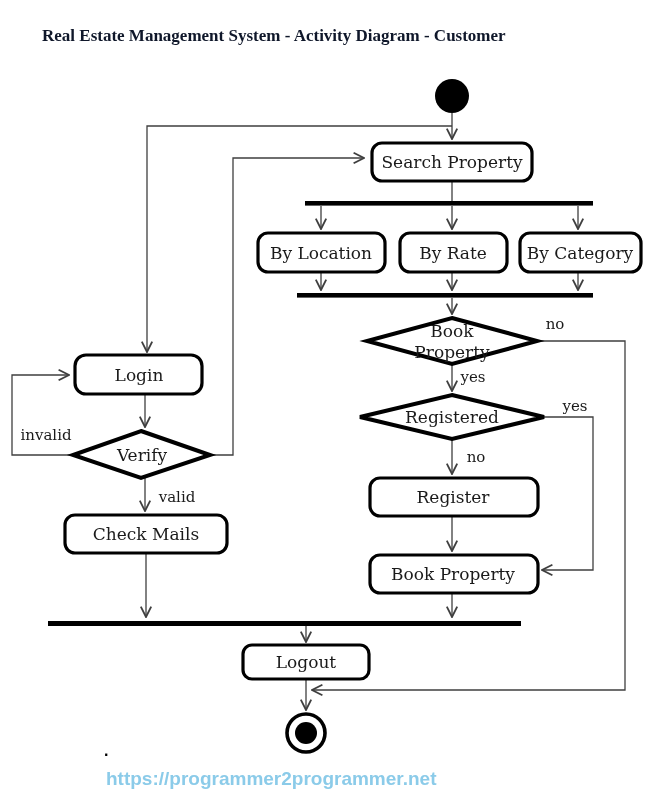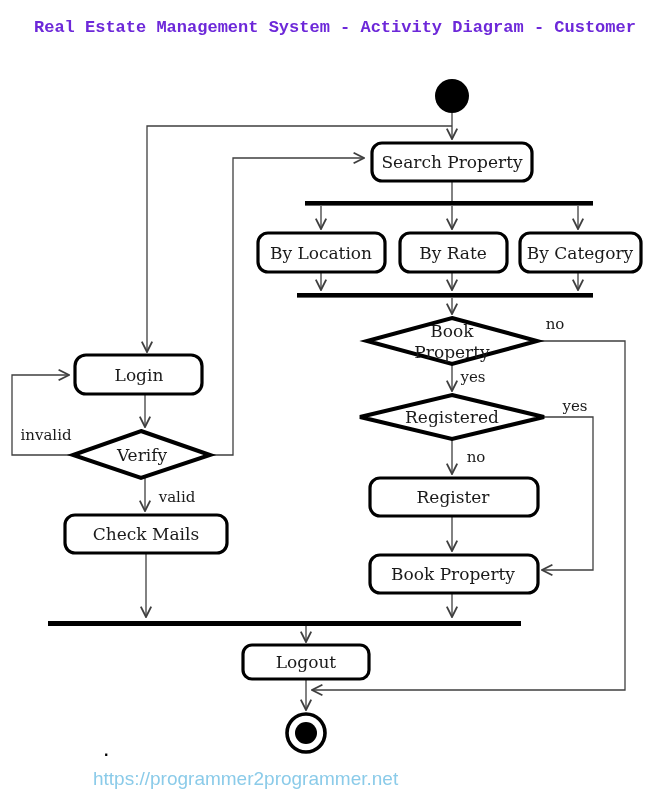--- a/index.html
+++ b/index.html
@@ -4,42 +4,42 @@
 <style>
   html,body{margin:0;padding:0;background:#fff;}
   .page{
     position:relative;
     width:652px;height:804px;
     background:#ffffff;
     font-family:"DejaVu Serif", serif;
     overflow:hidden;
   }
   .title{
-    position:absolute;left:34px;top:18px;margin:0;
-    font-family:Liberation Mono, monospace;
-    font-weight:700;font-size:17px;color:#6d28d9;
+    position:absolute;left:34px;top:18px;margin:8px;
+    font-family:Liberation Serif, serif;
+    font-weight:700;font-size:17px;color:#0f172a;
     white-space:nowrap;
   }
   .diagram-svg{position:absolute;left:0;top:0;}
   .node-label{
     font-family:"DejaVu Serif", serif;
     font-size:17px;fill:#1a1a1a;
   }
   .edge-label{
     font-family:"DejaVu Serif", serif;
     font-size:15px;fill:#1a1a1a;
   }
   .action-box{fill:#ffffff;stroke:#000000;stroke-width:3.2;}
   .decision-diamond{fill:#ffffff;stroke:#000000;stroke-width:4;}
   .sync-bar{fill:#000000;}
   .edge{stroke:#3f3f3f;stroke-width:1.3;fill:none;}
   .footer-url{
-    position:absolute;left:93px;top:768px;
+    position:absolute;left:106px;top:768px;
     font-family:"Liberation Sans", sans-serif;
-    font-weight:400;font-size:19px;color:#8bcbe9;
+    font-weight:700;font-size:19px;color:#8bcbe9;
     white-space:nowrap;text-decoration:none;
   }
   .period-dot{
     position:absolute;left:104px;top:742px;
     font-family:"Liberation Sans", sans-serif;
     font-weight:700;font-size:16px;color:#000;
   }
 </style>
 </head>
 <body>

